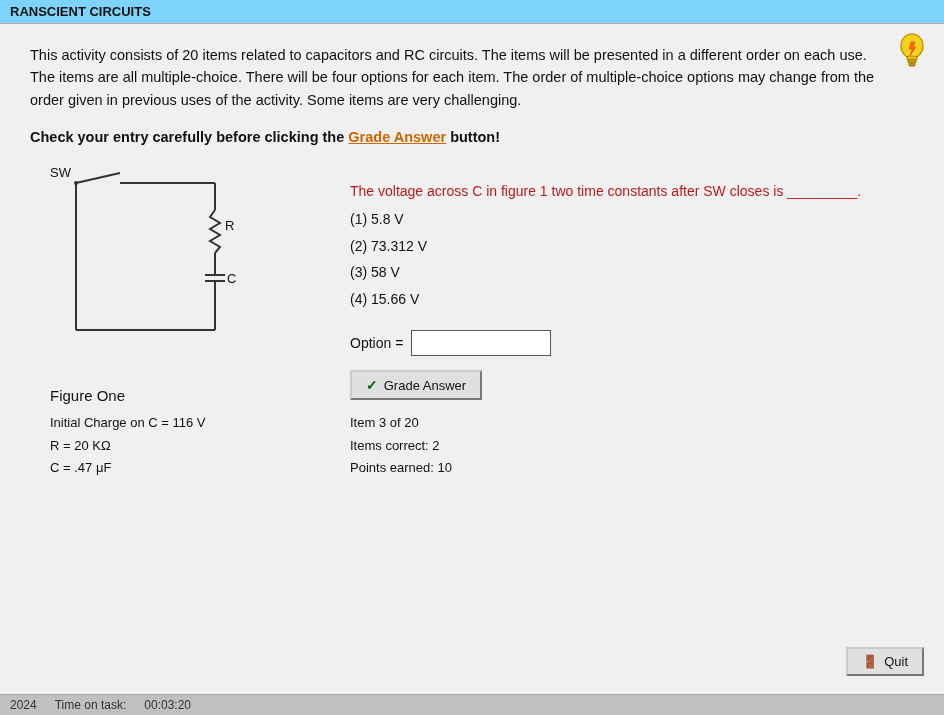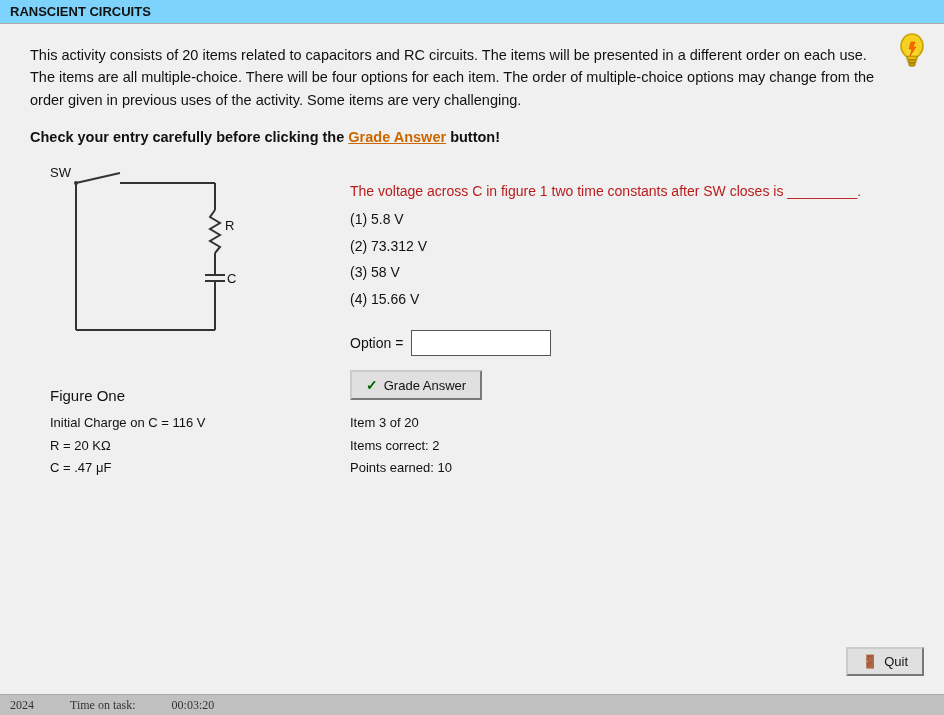--- a/index.html
+++ b/index.html
@@ -155,22 +155,21 @@
       width: 36px;
       height: 40px;
     }
     .footer-bar {
       background: #c0c0c0;
       border-top: 1px solid #aaa;
       padding: 3px 10px;
       font-size: 12px;
       color: #333;
       display: flex;
-      gap: 36px;
-      font-family: Liberation Serif, serif;
+      gap: 18px;
     }
     
     .circuit-svg {
       display: block;
     }
   </style>
 </head>
 <body>
 
 <div class="header">

